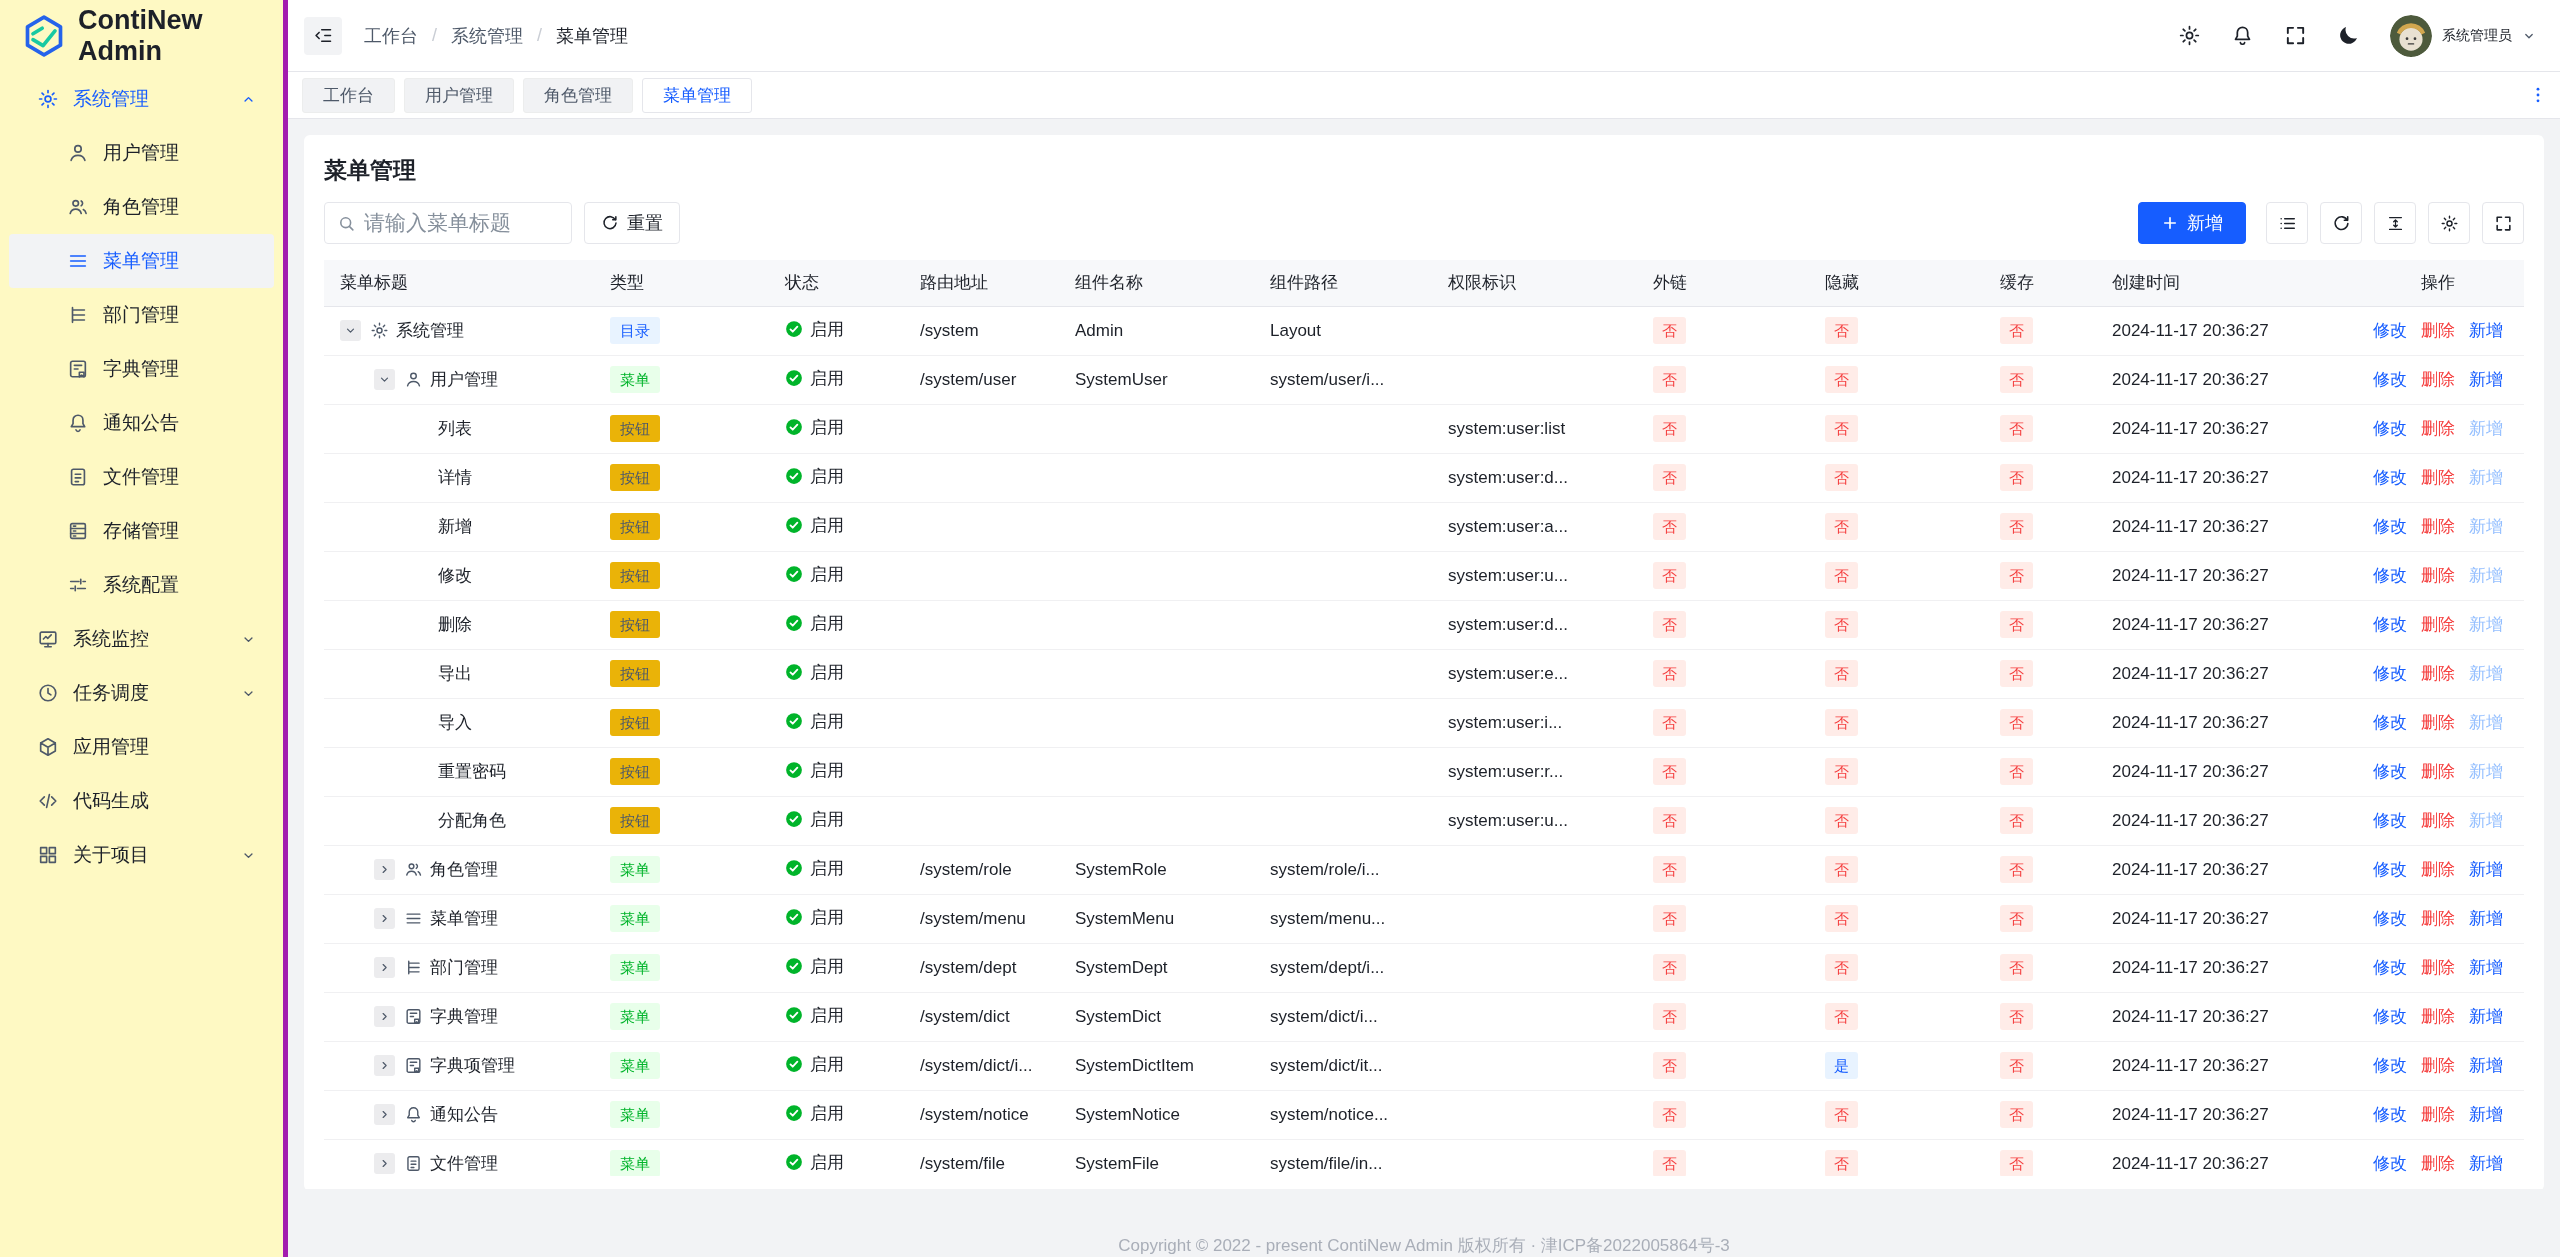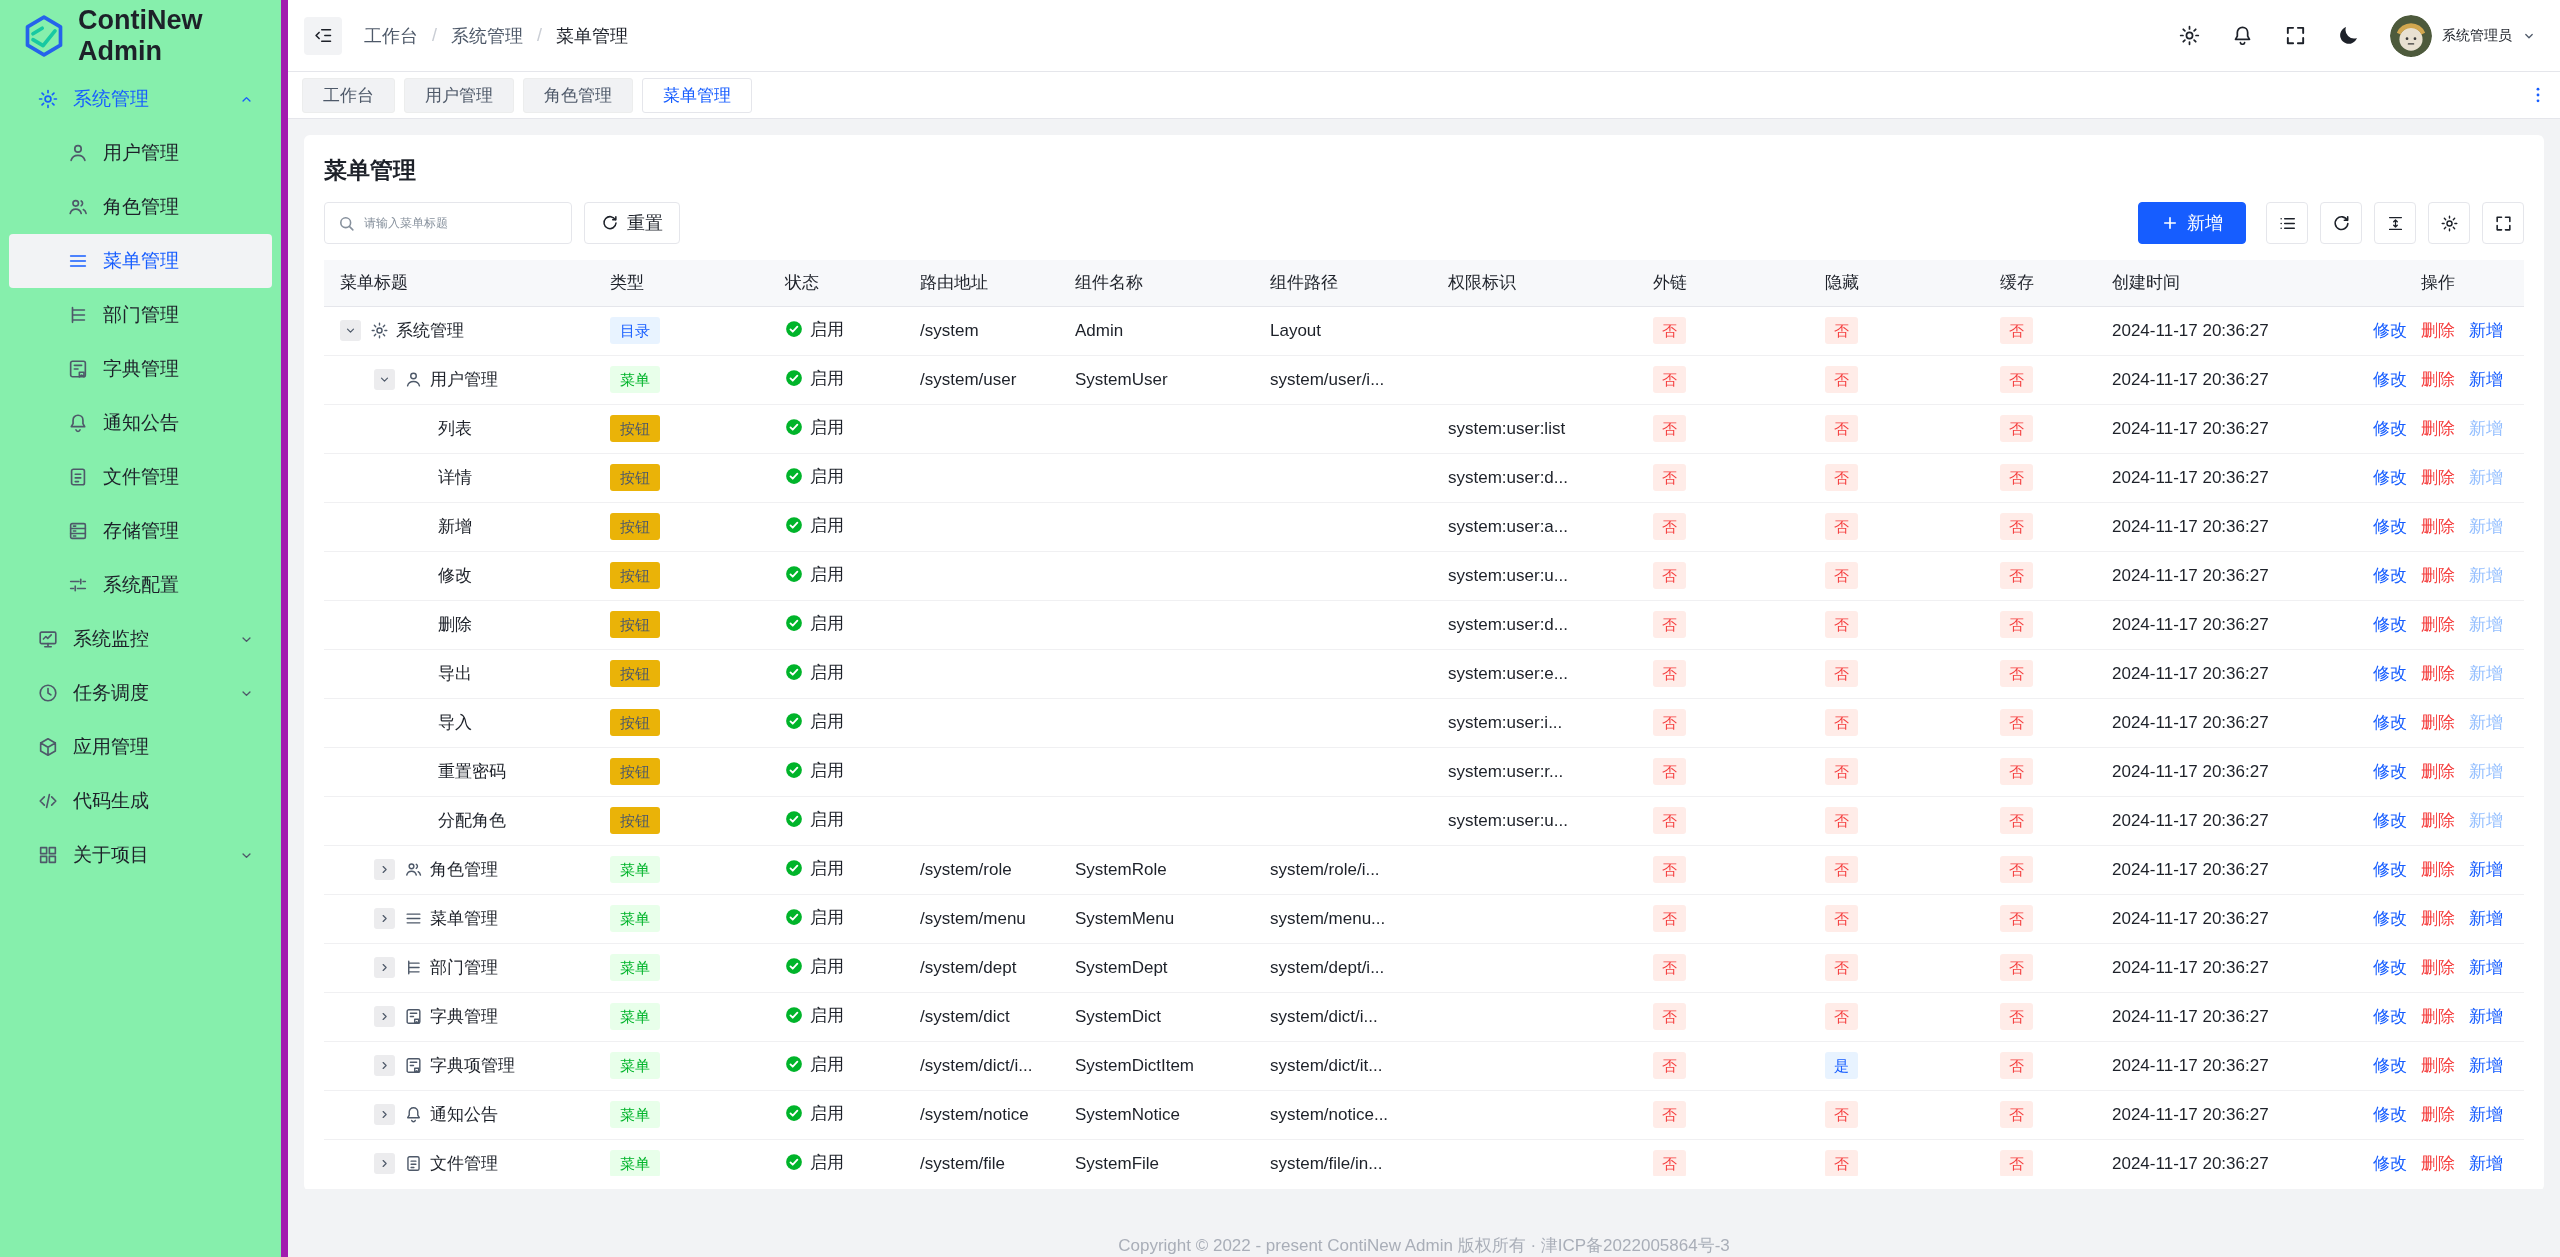--- a/index.html
+++ b/index.html
@@ -1,21 +1,21 @@
 <!DOCTYPE html>
 <html><head>
 <meta charset="utf-8">
 <style>
   * { margin:0; padding:0; box-sizing:border-box; }
   html,body { width:2560px; height:1257px; overflow:hidden; }
   body { display:flex; font-family:"Liberation Sans","DejaVu Sans",sans-serif; color:#1d2129; background:#f2f3f5; }
   svg { display:block; }
 
   
-  .sidebar { width:288px; min-width:288px; background:#86efac; border-right:7px solid #a21caf; display:flex; flex-direction:column; }
+  .sidebar { width:288px; min-width:288px; background:#fef9c3; border-right:5px solid #a21caf; display:flex; flex-direction:column; }
   .logo { height:72px; display:flex; align-items:center; padding-left:22px; gap:12px; }
   .logo svg { width:44px; height:44px; }
   .logo-text { font-size:27px; font-weight:bold; color:#1d2129; letter-spacing:0; }
   .sb-menu { flex:1; overflow:hidden; }
   .sb-item { height:54px; display:flex; align-items:center; padding:0 18px 0 28px; font-size:19px; color:#1d2129; cursor:pointer; margin:0 9px; border-radius:4px; }
   .sb-item.child { padding-left:58px; }
   .sb-item .sb-icon { width:22px; height:22px; color:#4e5969; margin-right:14px; flex:none; }
   .sb-item .sb-icon svg { width:22px; height:22px; }
   .sb-item .sb-label { flex:1; white-space:nowrap; }
   .sb-item .sb-chev { width:15px; height:15px; color:#4e5969; }
@@ -53,21 +53,21 @@
 
   
   .content { flex:1; padding:16px 16px 0; overflow:hidden; }
   .card { background:#fff; border-radius:6px; padding:20px; height:1056px; overflow:hidden; }
   .page-title { font-size:23px; font-weight:bold; color:#1d2129; margin-bottom:16px; }
   .toolbar { display:flex; align-items:center; justify-content:space-between; margin-bottom:16px; }
   .toolbar-left { display:flex; align-items:center; gap:12px; }
   .search-box { width:248px; height:42px; border:1px solid #e5e6eb; border-radius:4px; display:flex; align-items:center; padding:0 12px; gap:8px; background:#fff; }
   .search-box .s-icon { width:19px; height:19px; color:#86909c; flex:none; }
   .search-box .s-icon svg { width:19px; height:19px; }
-  .search-box input { border:none; outline:none; flex:1; font-size:12px; color:#1d2129; font-family:inherit; background:transparent; min-width:0; }
+  .search-box input { border:none; outline:none; flex:1; font-size:21px; color:#1d2129; font-family:inherit; background:transparent; min-width:0; }
   .search-box input::placeholder { color:#86909c; }
   .btn { height:42px; display:inline-flex; align-items:center; justify-content:center; gap:8px; border:1px solid #e5e6eb; border-radius:4px; background:#fff; font-size:18px; color:#1d2129; padding:0 16px; cursor:pointer; font-family:inherit; }
   .btn .b-icon { width:18px; height:18px; }
   .btn .b-icon svg { width:18px; height:18px; }
   .toolbar-right { display:flex; align-items:center; gap:12px; }
   .btn-primary { background:#165dff; border-color:#165dff; color:#fff; padding:0 22px; margin-right:8px; }
   .icon-btn { width:42px; height:42px; padding:0; color:#1d2129; }
   .icon-btn .b-icon { width:19px; height:19px; }
   .icon-btn .b-icon svg { width:19px; height:19px; }
 

